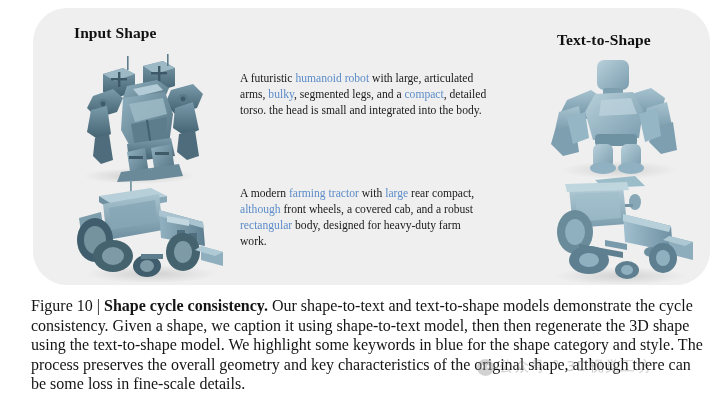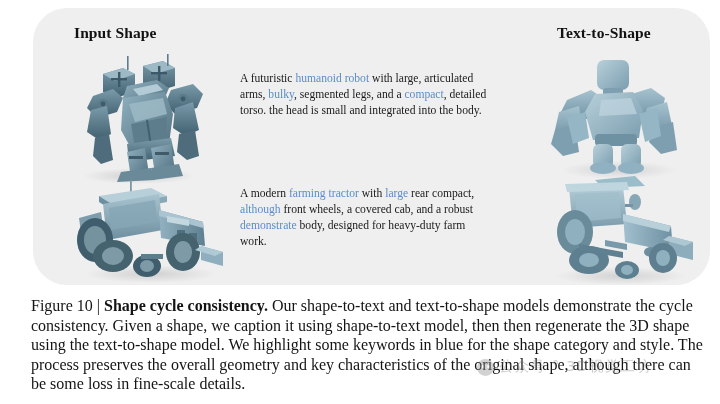--- a/index.html
+++ b/index.html
@@ -38,21 +38,21 @@
   .col-header {
     position: absolute;
     font-size: 15.5px;
     font-weight: bold;
     color: #111111;
     letter-spacing: .1px;
     white-space: nowrap;
   }
   .col-header.h1 { left: 41px;  }
   .col-header.h2 { left: 270px; }
-  .col-header.h3 { left: 524px; }
+  .col-header.h3 { left: 524px; margin-top: 7px; }
 
   
   .shape-cell {
     position: absolute;
     overflow: hidden;
   }
   .shape-cell svg { display: block; }
 
   .cell-in-robot   { left: 18px;  top: 44px;  width: 200px; height: 135px; }
   .cell-in-tractor { left: 22px;  top: 170px; width: 200px; height: 110px; }
@@ -284,21 +284,21 @@
       <ellipse cx="92" cy="88" rx="14" ry="11" fill="#3f5d6c"></ellipse>
       <ellipse cx="92" cy="88" rx="7" ry="6" fill="#7d9aa6"></ellipse>
 
       <path d="M146 68 L168 74 L168 88 L146 82 Z" fill="#8fafbe"></path>
       <path d="M146 68 L168 74 L160 78 L140 72 Z" fill="#b0cad5"></path>
 
       <rect x="86" y="76" width="22" height="5" fill="#5d7c8c"></rect>
     </svg>
   </div>
 
-  <div class="shape-text t2"><span>A modern </span><span class="kw">farming tractor</span><span> with </span><span class="kw">large</span><span> rear compact, </span><span class="kw">although</span><span> front wheels, a covered cab, and a robust </span><span class="kw">demonstrate</span><span> body, designed for heavy-duty farm work.</span></div>
+  <div class="shape-text t2"><span>A modern </span><span class="kw">farming tractor</span><span> with </span><span class="kw">large</span><span> rear compact, </span><span class="kw">although</span><span> front wheels, a covered cab, and a robust </span><span class="kw">rectangular</span><span> body, designed for heavy-duty farm work.</span></div>
 
   <div class="shape-cell cell-out-tractor">
     <svg width="185" height="110" viewBox="0 0 185 110">
       <defs>
         <linearGradient id="sg1" x1="0" y1="0" x2="0" y2="1">
           <stop offset="0" stop-color="#b4cdd8"></stop>
             <stop offset="1" stop-color="#7b9cad"></stop>
         </linearGradient>
         <linearGradient id="sg2" x1="0" y1="0" x2="1" y2="0">
           <stop offset="0" stop-color="#a2c0ce"></stop>

